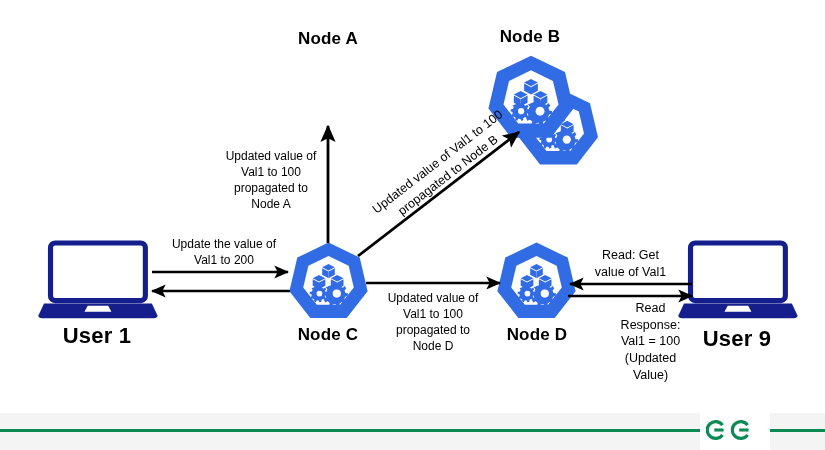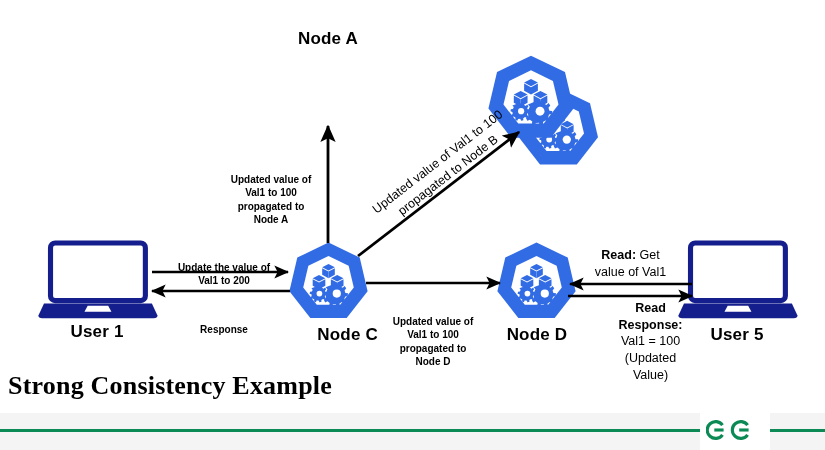--- a/index.html
+++ b/index.html
@@ -10,24 +10,24 @@
   }
   #canvas{position:absolute;inset:0;width:746px;height:450px;border-radius:20px;}
   .svg-layer{position:absolute;left:0;top:0;width:825px;height:450px;}
 
   
   .lbl{
     position:absolute;color:#000;line-height:1.33;
     text-align:center;white-space:pre-line;
   }
   .node-name{font-size:17px;font-weight:bold;letter-spacing:.2px;}
-  .user-name{font-size:17px;font-weight:bold;letter-spacing:.2px;}
-  .edge-txt{font-size:10px;font-weight:bold;margin-top:24px;}
+  .user-name{font-size:22px;font-weight:bold;letter-spacing:.2px;}
+  .edge-txt{font-size:12px;font-weight:normal;}
   .edge-txt-b{font-size:12.5px;}
-  .edge-txt-b b{font-weight:bold;}
+  .edge-txt-b b{font-weight:normal;}
 
   .diag-txt{
     position:absolute;color:#000;font-size:12.5px;line-height:1.35;
     text-align:center;white-space:pre-line;
     transform-origin:50% 50%;
   }
 
   
   #title{
     position:absolute;left:8px;top:371px;
@@ -139,30 +139,30 @@
     <line x1="358" y1="256" x2="519" y2="132" stroke="#000" stroke-width="2.8" marker-end="url(#ah)"></line>
 
     <line x1="366" y1="283" x2="500" y2="283" stroke="#000" stroke-width="2.4" marker-end="url(#ah)"></line>
 
     <line x1="692" y1="284" x2="570" y2="284" stroke="#000" stroke-width="2.4" marker-end="url(#ah)"></line>
 
     <line x1="568" y1="296" x2="692" y2="296" stroke="#000" stroke-width="2.4" marker-end="url(#ah)"></line>
   </svg>
 
   <div class="lbl node-name" style="left:278px;top:28px;width:100px;">Node A</div>
-  <div class="lbl node-name" style="left:278px;top:324px;width:100px;text-align:right;">Node C</div>
+  <div class="lbl node-name" style="left:480px;top:26px;width:100px;">Node B</div>
+  <div class="lbl node-name" style="left:278px;top:324px;width:100px;">Node C</div>
   <div class="lbl node-name" style="left:487px;top:324px;width:100px;">Node D</div>
 
   <div class="lbl user-name" style="left:47px;top:321px;width:100px;">User 1</div>
-  <div class="lbl user-name" style="left:687px;top:324px;width:100px;">User 5</div>
+  <div class="lbl user-name" style="left:687px;top:324px;width:100px;">User 9</div>
 
   <div class="lbl edge-txt" style="left:154px;top:237px;width:140px;">Update the value of
 Val1 to 200</div>
 
-  <div class="lbl edge-txt" style="left:164px;top:299px;width:120px;">Response</div>
 
   <div class="lbl edge-txt" style="left:206px;top:149px;width:130px;">Updated value of
 Val1 to 100
 propagated to
 Node A</div>
 
   <div class="diag-txt" style="left:343px;top:152px;width:200px;transform:rotate(-37.6deg);">Updated value of Val1 to 100
 propagated to Node B</div>
 
   <div class="lbl edge-txt" style="left:368px;top:291px;width:130px;">Updated value of
@@ -172,21 +172,20 @@
 
   <div class="lbl edge-txt-b" style="left:574px;top:247px;width:113px;"><b>Read:</b><span> Get
 value of Val1</span></div>
 
   <div class="lbl edge-txt-b" style="left:594px;top:300px;width:113px;"><b>Read
 Response:</b><span>
 Val1 = 100
 (Updated
 Value)</span></div>
 
-  <div id="title">Strong Consistency Example</div>
 
   <div id="footer">
     <div id="footer-rule-left"></div>
     <div id="footer-rule-right"></div>
   </div>
   <div id="gfg-logo">
     <svg width="58" height="34" viewBox="0 0 58 34">
       <g fill="none" stroke="#0C8A55" stroke-width="3.1">
 
         <path d="M16.5,12.2 a8.4,8.4 0 1 0 0,9.6"></path>

